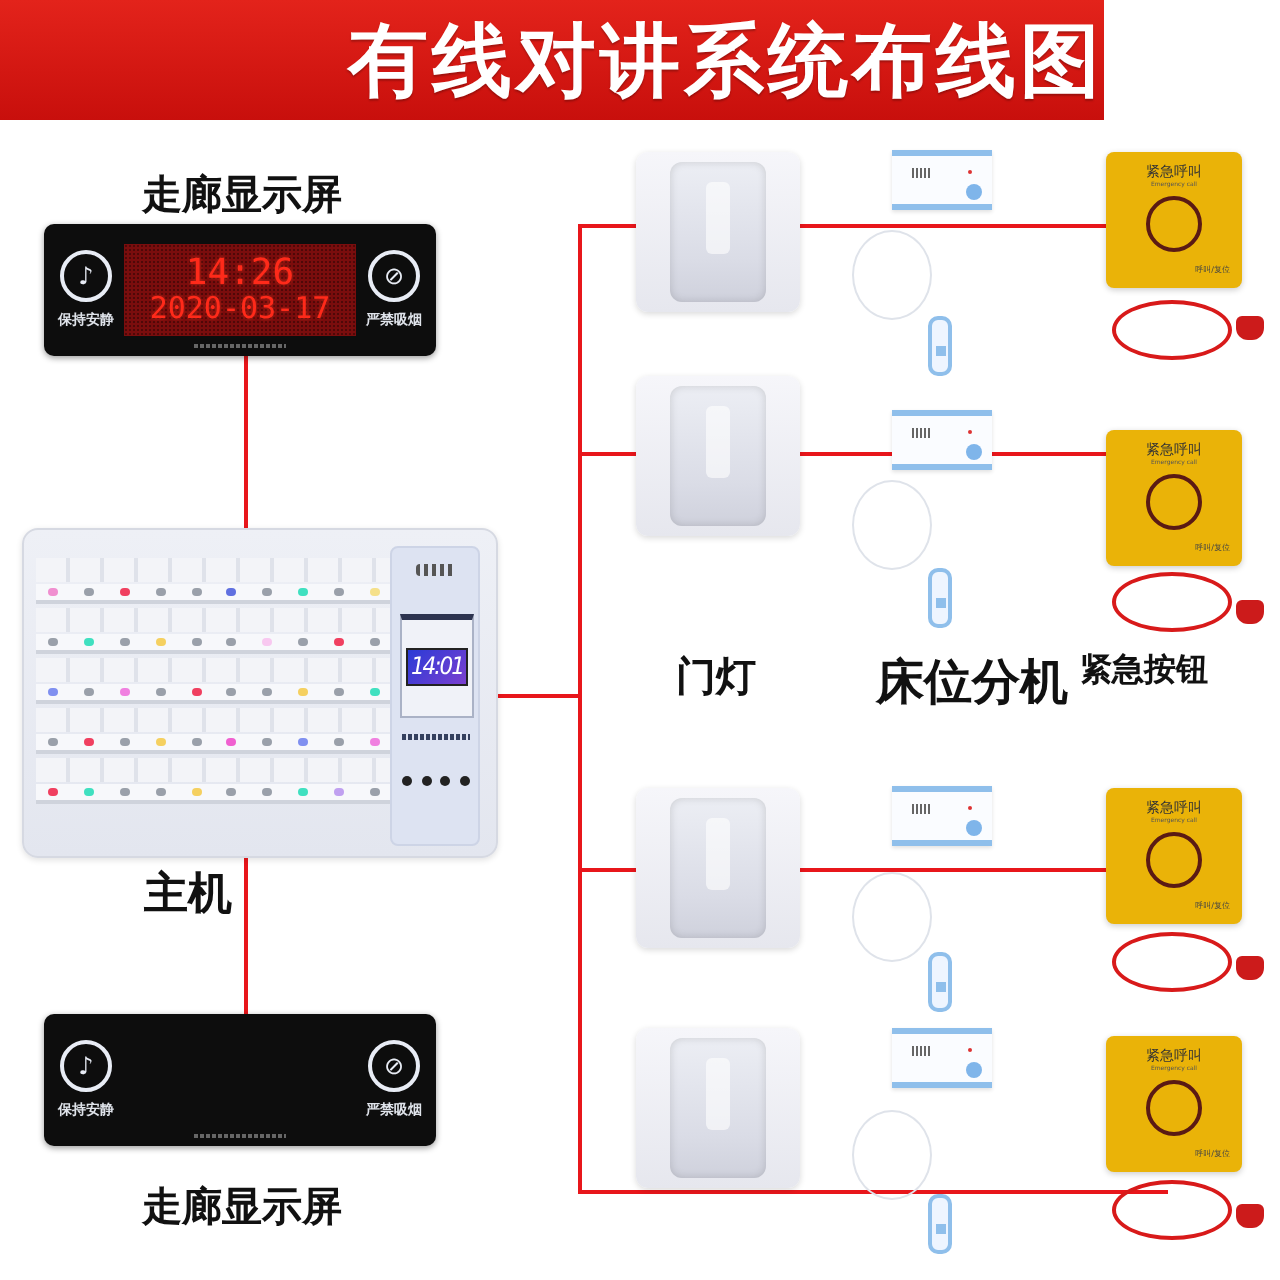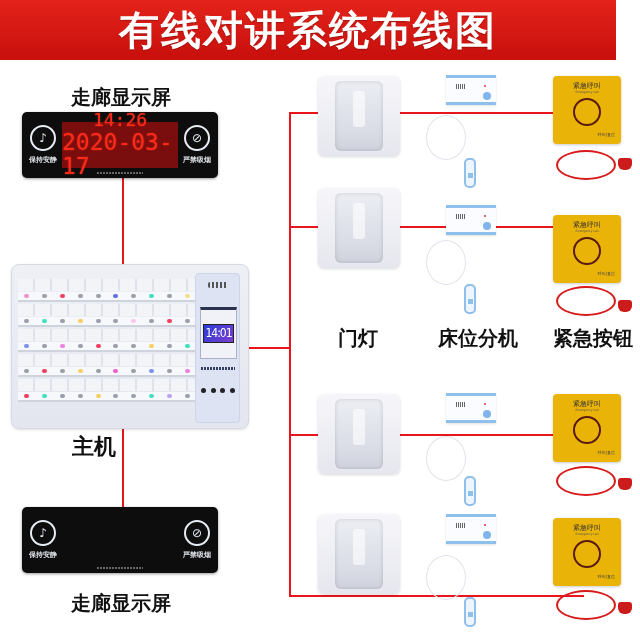--- a/index.html
+++ b/index.html
@@ -1,22 +1,22 @@
 <!DOCTYPE html>
 <html><head>
 <meta charset="utf-8">
 <style>
   * { box-sizing: border-box; margin: 0; padding: 0; }
   html, body { width: 640px; height: 640px; background: #ffffff; overflow: hidden; }
   body { position: relative; font-family: "DejaVu Sans", "Liberation Sans", sans-serif; }
 
   .banner {
-    position: absolute; left: 0; top: 0; width: 616px; height: 60px;
+    position: absolute; left: 0; top: 0; width: 552px; height: 60px;
     background: linear-gradient(180deg, #e3231b 0%, #c80f0c 100%);
-    display: flex; align-items: center; justify-content: center;
+    display: flex; align-items: center; justify-content: flex-end;
   }
   .banner-title {
     color: #ffffff; font-size: 40px; font-weight: bold; letter-spacing: 2px;
     text-shadow: 0 1px 1px rgba(0,0,0,0.25);
   }
 
   .label {
     position: absolute; color: #111; font-weight: bold; font-size: 22px; white-space: nowrap;
   }
 
@@ -39,33 +39,33 @@
   .disp-screen {
     position: absolute; left: 40px; top: 10px; width: 116px; height: 46px;
     background: #7a0d0d;
     background-image: radial-gradient(rgba(0,0,0,0.35) 30%, transparent 31%);
     background-size: 2px 2px;
     color: #ff2a1a; font-family: "DejaVu Sans Mono", "Liberation Mono", monospace;
     display: flex; flex-direction: column; align-items: center; justify-content: center; line-height: 1.05;
     text-shadow: 0 0 2px rgba(255,60,30,0.6);
   }
   .disp-screen .l1 { font-size: 18px; }
-  .disp-screen .l2 { font-size: 23px; }
+  .disp-screen .l2 { font-size: 15px; }
   .disp-screen.left-align { align-items: flex-start; padding-left: 2px; }
   .disp-screen.left-align .l1, .disp-screen.left-align .l2 { font-size: 19px; font-family: "DejaVu Sans", sans-serif; }
   .disp-foot {
     position: absolute; bottom: 4px; left: 75px; width: 46px; height: 2px;
     background: repeating-linear-gradient(90deg, #666 0 2px, transparent 2px 3px);
   }
 
   
   .host {
     position: absolute; left: 11px; top: 264px; width: 238px; height: 165px;
     background: linear-gradient(180deg, #eef0f6 0%, #e3e6ef 100%);
-    border-radius: 8px; border: 1px solid #d6d9e2; box-shadow: 0 1px 3px rgba(0,0,0,0.12);
+    border-radius: 8px; border: 1px solid #d6d9e2; box-shadow: 0 1px 3px rgba(0,0,0,0.12); font-style: italic;
   }
   .host-grid { position: absolute; left: 6px; top: 12px; width: 178px; }
   .host-row {
     position: relative; height: 25px; margin-bottom: 0px;
     border-bottom: 2px solid #cfd3dc;
   }
   .host-row .slots { position: absolute; left: 0; right: 0; top: 2px; height: 12px;
     background: repeating-linear-gradient(90deg, #f3f4f8 0 15px, #dfe2ea 15px 17px);
   }
   .host-row .leds { position: absolute; left: 0; right: 0; top: 15px; height: 8px; background: #f7f8fb; display: flex; justify-content: space-around; align-items: center; }
@@ -281,22 +281,22 @@
 <div class="ebtn" style="left:553px; top:215px;">
   <div class="title">紧急呼叫</div>
   <div class="sub">Emergency call</div>
   <div class="ring"></div>
   <div class="cap">呼叫/复位</div>
 </div>
 <div class="pullcord" style="left:556px; top:286px;"></div>
 <div class="pullknob" style="left:618px; top:300px;"></div>
 
 <div class="label" style="left:338px; top:325px; font-size:20px;">门灯</div>
-<div class="label" style="left:438px; top:325px; font-size:20px;">床位分机</div>
-<div class="label" style="left:553px; top:325px; font-size:20px;">紧急按钮</div>
+<div class="label" style="left:438px; top:325px; font-size:24px;">床位分机</div>
+<div class="label" style="left:540px; top:325px; font-size:16px;">紧急按钮</div>
 
 <div class="doorlight" style="left:318px; top:394px;">
     <div class="lamp"></div>
   </div>
 <div class="bedunit" style="left:446px; top:393px;">
     <span class="spk"></span>
     <span class="dot"></span>
     <span class="btn"></span>
   </div>
 <div class="cord" style="left:426px; top:436px; width:40px; height:45px;"></div>

